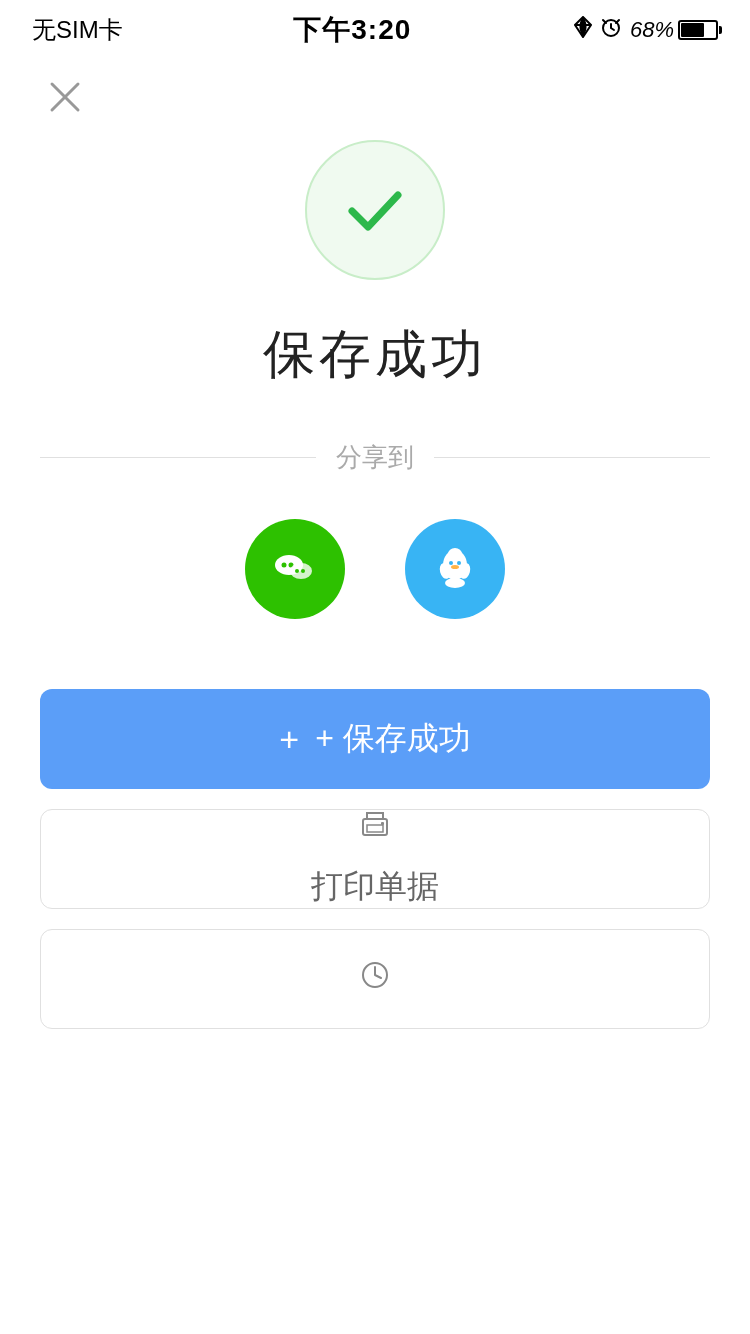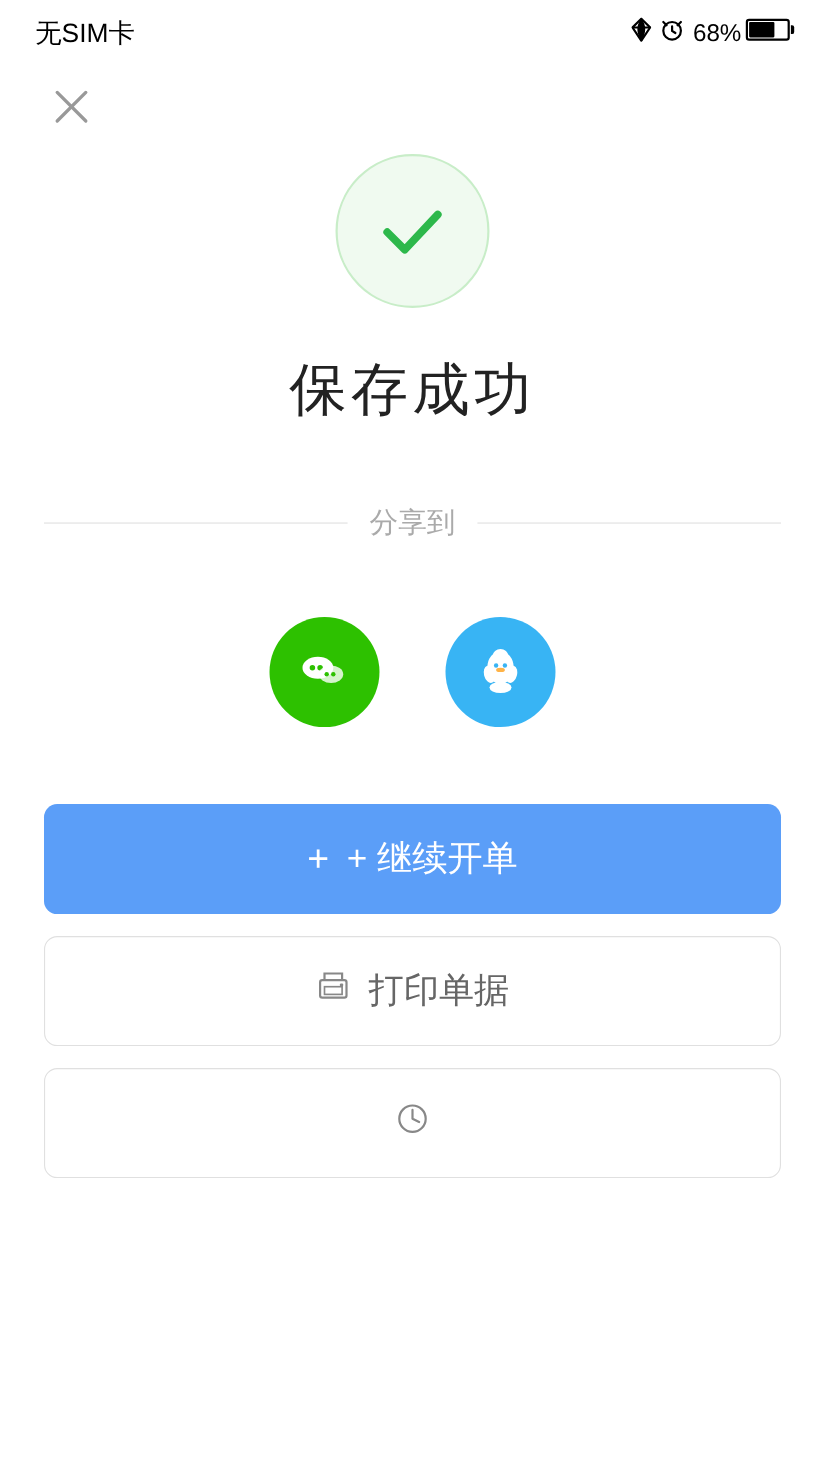--- a/index.html
+++ b/index.html
@@ -38,23 +38,24 @@
     }
     .status-right {
       display: flex;
       align-items: center;
       gap: 8px;
       font-size: 22px;
       color: #000;
     }
     .battery-block {
       display: flex;
-      align-items: flex-start;
+      align-items: center;
       gap: 4px;
       font-size: 22px;
+      font-style: italic;
     }
     .battery-icon {
       width: 40px;
       height: 20px;
       border: 2px solid #000;
       border-radius: 3px;
       position: relative;
       display: flex;
       align-items: center;
       padding: 1px;
@@ -117,34 +118,34 @@
     .success-circle svg {
       width: 70px;
       height: 70px;
     }
 
     
     .success-title {
       font-size: 52px;
       font-weight: 400;
       color: #222;
-      margin-bottom: 68px;
+      margin-bottom: 50px;
       letter-spacing: 4px;
     }
 
     
     .share-section {
       width: 100%;
       padding: 0 40px;
     }
     .share-divider {
       display: flex;
       align-items: center;
       gap: 20px;
-      margin-bottom: 68px;
+      margin-bottom: 44px;
     }
     .share-divider-line {
       flex: 1;
       height: 1px;
       background: #e0e0e0;
     }
     .share-label {
       font-size: 26px;
       color: #aaa;
     }
@@ -194,38 +195,40 @@
       outline: none;
     }
     .action-btn-primary {
       background: #5b9ef8;
       color: #fff;
     }
     .action-btn-secondary {
       background: #fff;
       color: #666;
       border: 1px solid #e0e0e0;
+      flex-direction: column;
     }
   </style>
 </head>
 <body>
 
 <div class="status-bar">
   <div class="status-left">
     <span>无SIM卡</span>
     <span>
       <svg viewBox="0 0 30 22" fill="none" xmlns="http://www.w3.org/2000/svg">
         <path d="M15 18 C15 18 15 18 15 18" stroke="#000" stroke-width="3" stroke-linecap="round"></path>
         <path d="M10 14 Q15 9 20 14" stroke="#000" stroke-width="2.5" fill="none" stroke-linecap="round"></path>
         <path d="M5.5 9.5 Q15 1 24.5 9.5" stroke="#000" stroke-width="2.5" fill="none" stroke-linecap="round"></path>
         <path d="M1 5 Q15 -4 29 5" stroke="#000" stroke-width="2.5" fill="none" stroke-linecap="round"></path>
         <circle cx="15" cy="19" r="2.5" fill="#000"></circle>
       </svg>
     </span>
   </div>
+  <div class="status-center">下午3:20</div>
   <div class="status-right">
     <span>
       <svg width="18" height="22" viewBox="0 0 18 22" fill="none">
         <path d="M9 1 L17 9 L9 21 L1 9 Z" fill="none" stroke="#000" stroke-width="2"></path>
         <path d="M1 9 L17 9" stroke="#000" stroke-width="2"></path>
         <path d="M9 1 L9 21" stroke="#000" stroke-width="2"></path>
         <path d="M9 1 C9 1 17 9 9 21 C1 9 9 1 9 1Z" fill="#000"></path>
       </svg>
     </span>
     <span>
@@ -296,21 +299,21 @@
           <ellipse cx="30" cy="15" rx="7" ry="6" fill="white"></ellipse>
         </svg>
       </div>
     </div>
   </div>
 
   <div class="action-buttons">
 
     <button class="action-btn action-btn-primary">
       <span style="font-size:34px; font-weight:300;">+</span>
-      <span style="font-size:32px;">+ 继续开单</span>
+      <span style="font-size:32px;">+ 保存成功</span>
     </button>
 
     <button class="action-btn action-btn-secondary">
       <span>
         <svg width="32" height="32" viewBox="0 0 32 32" fill="none">
           <rect x="4" y="10" width="24" height="16" rx="2" stroke="#888" stroke-width="2" fill="none"></rect>
           <rect x="8" y="16" width="16" height="7" fill="white" stroke="#888" stroke-width="1.5"></rect>
           <path d="M8 10 L8 4 L24 4 L24 10" stroke="#888" stroke-width="2" fill="none"></path>
           <rect x="22" y="13" width="3" height="3" rx="1" fill="#888"></rect>
         </svg>

